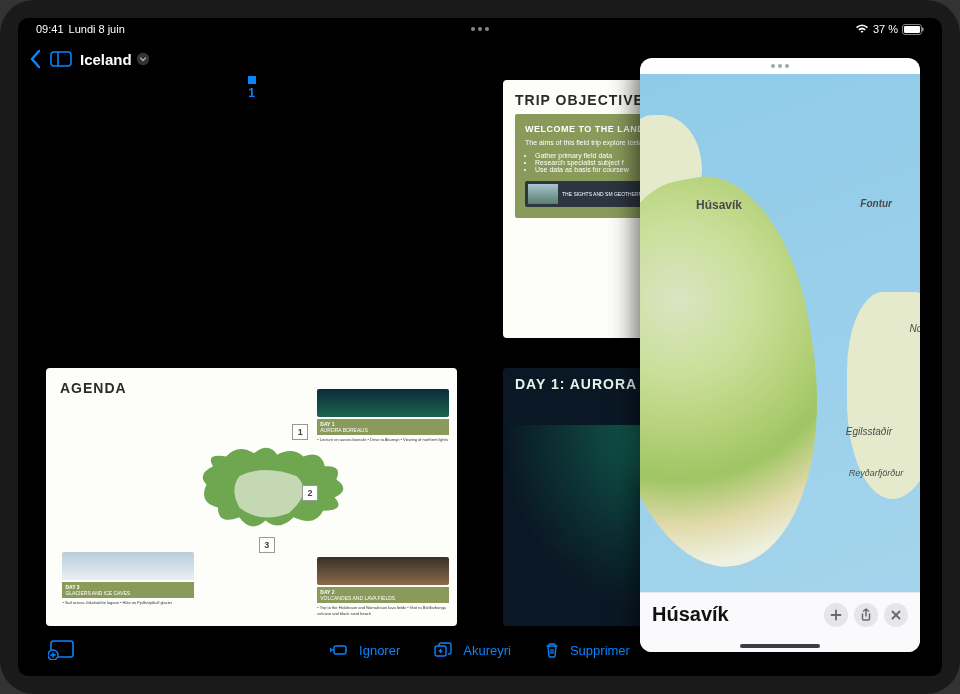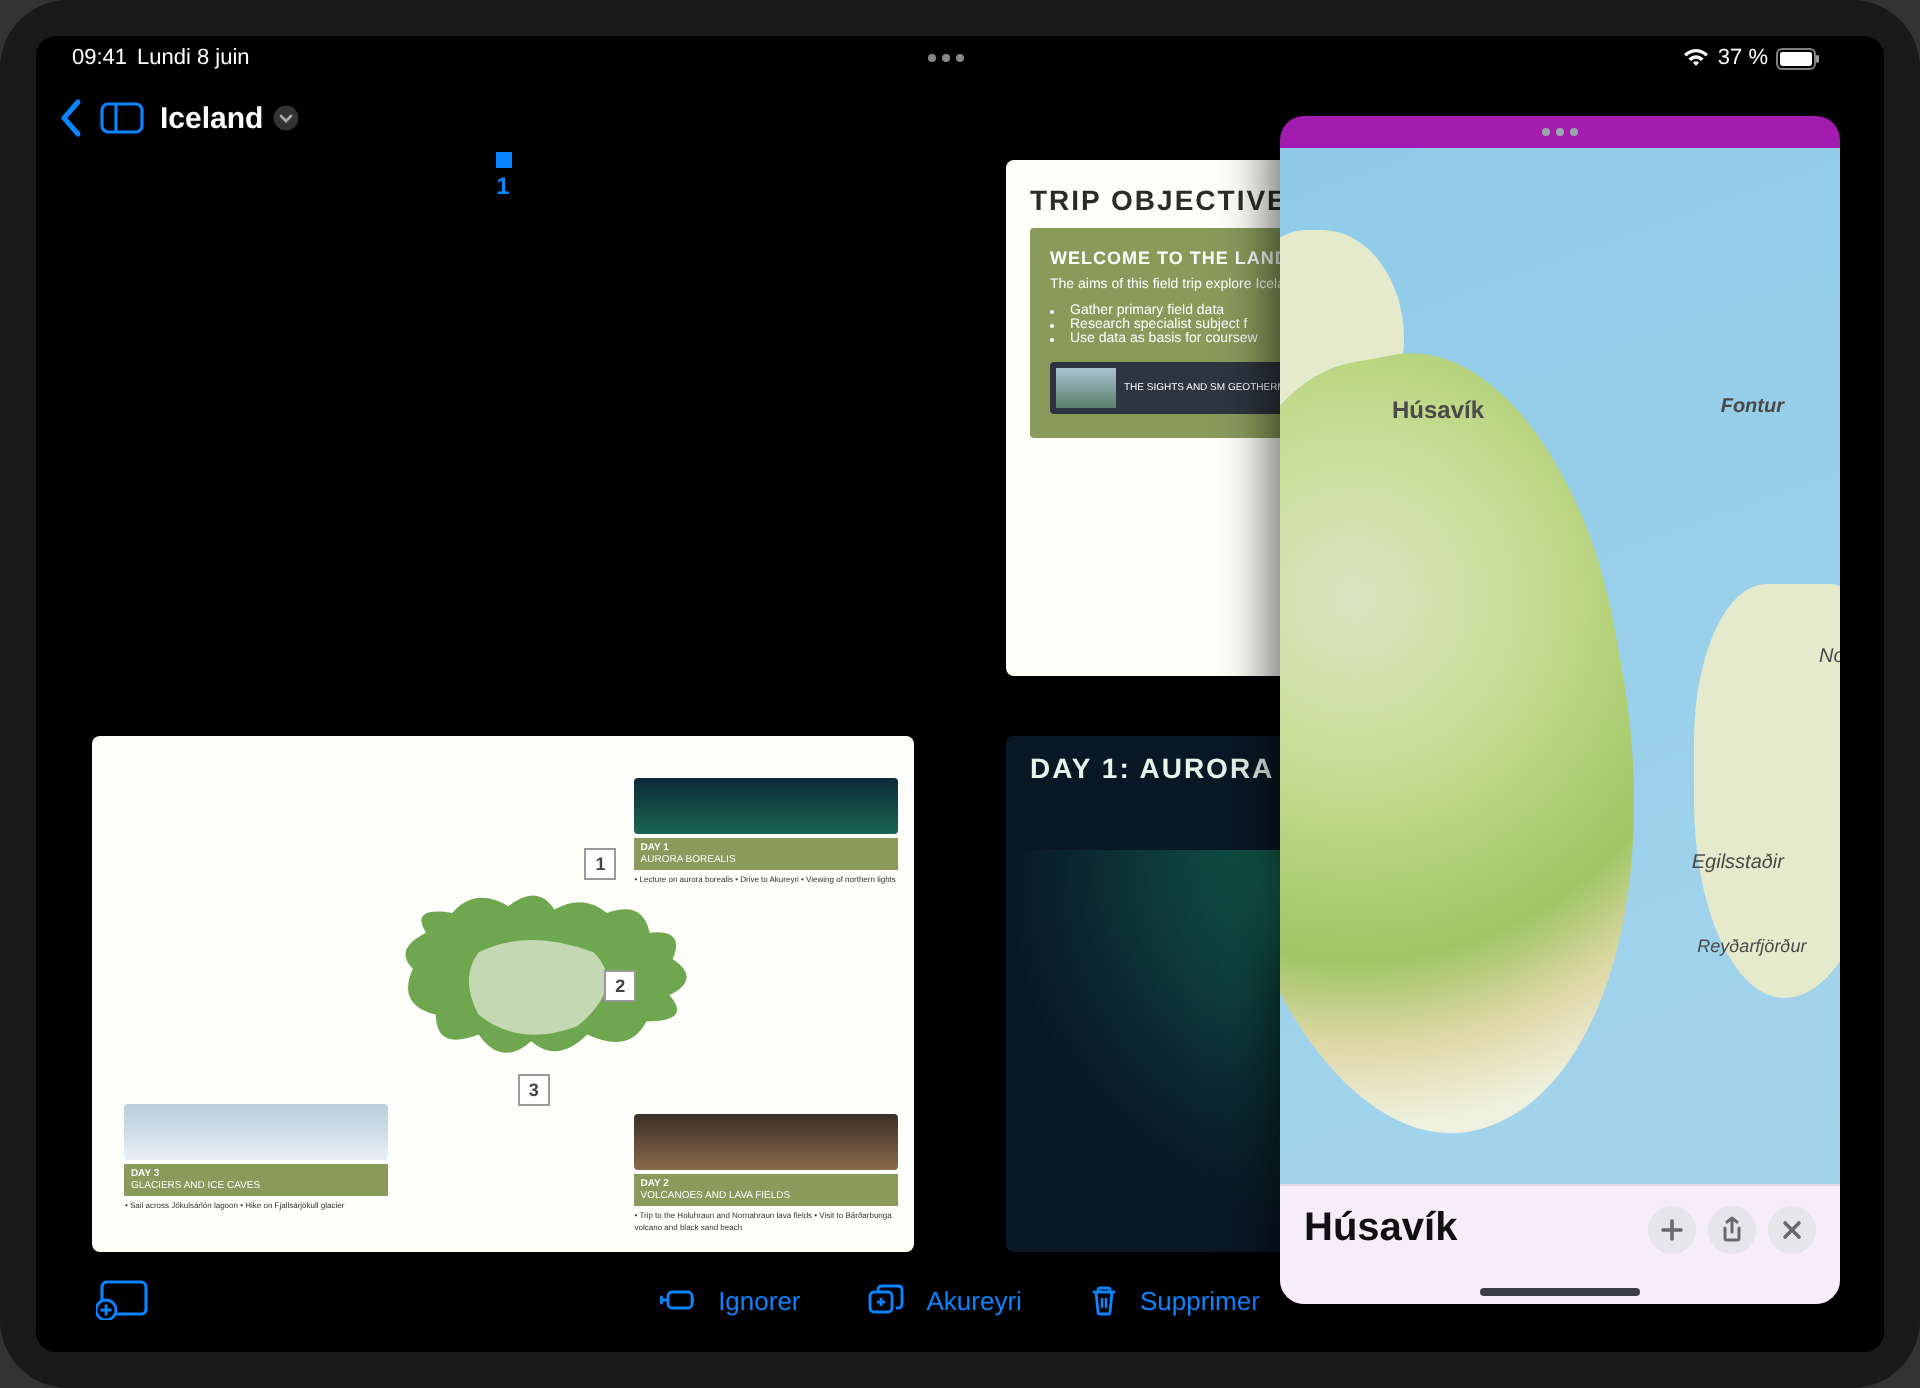--- a/index.html
+++ b/index.html
@@ -1,21 +1,21 @@
 <!DOCTYPE html>
 <html><head>
   <meta charset="utf-8">
   <style>
     * { margin: 0; padding: 0; box-sizing: border-box; }
     body { font-family: -apple-system, "Helvetica Neue", sans-serif; background: #333; width: 960px; height: 694px; overflow: hidden; }
     .ipad-bezel { position: absolute; inset: 0; background: #1a1a1a; border-radius: 34px; padding: 18px; }
     .ipad-screen { position: relative; width: 100%; height: 100%; background: #000; border-radius: 10px; overflow: hidden; }
 
     
-    .status-bar { position: absolute; top: 0; left: 0; right: 14px; height: 22px; display: flex; align-items: center; justify-content: space-between; padding: 0 18px; color: #fff; font-size: 11px; font-weight: 500; }
+    .status-bar { position: absolute; top: 0; left: 0; right: 0; height: 22px; display: flex; align-items: center; justify-content: space-between; padding: 0 18px; color: #fff; font-size: 11px; font-weight: 500; }
     .status-left { display: flex; align-items: center; gap: 5px; }
     .status-center { position: absolute; left: 50%; transform: translateX(-50%); display: flex; gap:3px;}
     .status-center .dot{width:4px;height:4px;border-radius:50%;background:#888;}
     .status-right{display:flex;align-items:center;gap:4px;}
     .wifi-ic, .batt-ic{display:inline-flex;align-items:center;}
 
     
     .kn-header { position: absolute; top: 22px; left: 0; right: 0; height: 38px; display: flex; align-items: center; padding: 0 10px; gap: 8px; }
     .kn-btn{ color:#0a84ff; display:flex; align-items:center; justify-content:center; }
     .kn-title { color:#fff; font-size:15px; font-weight:600; display:flex; align-items:center; gap:4px; }
@@ -64,21 +64,21 @@
     .s4-h{position:absolute;top:8px;left:12px;font-size:14px;font-weight:800;letter-spacing:1px;color:#e8f4ea;}
     .s4 .aurora{position:absolute;inset:22% 0 0 0;background:radial-gradient(ellipse at 50% 10%,rgba(60,255,190,0.6),rgba(20,120,100,0.4) 30%,#0a1825 70%),linear-gradient(to bottom,#0c3530 0%,#0a1825 60%,#020608 100%);}
 
     
     .kn-bottom{position:absolute;left:0;right:0;bottom:10px;height:32px;display:flex;align-items:center;justify-content:center;gap:34px;color:#0a84ff;font-size:13px;font-weight:500;}
     .kn-bottom .tb{display:flex;align-items:center;gap:11px;}
     .tb-ic{display:inline-flex;}
     .kn-add{position:absolute;left:30px;}
 
     
-    .slideover{position:absolute;top:40px;right:22px;width:280px;bottom:24px;background:#a21caf;border-radius:12px;box-shadow:-6px 0 24px rgba(0,0,0,0.55);overflow:hidden;display:flex;flex-direction:column;}
+    .slideover{position:absolute;top:40px;right:22px;width:280px;bottom:24px;background:#ffffff;border-radius:12px;box-shadow:-6px 0 24px rgba(0,0,0,0.55);overflow:hidden;display:flex;flex-direction:column;}
     .so-handle-top{align-self:center;display:flex;gap:3px;padding:6px;}
     .so-handle-top .d{width:4px;height:4px;border-radius:50%;background:#9aa;}
     .so-ctrl{position:absolute;top:30px;right:10px;display:flex;flex-direction:column;gap:0;background:rgba(255,255,255,0.9);border-radius:8px;box-shadow:0 1px 4px rgba(0,0,0,0.2);overflow:hidden;}
     .so-ctrl .cbtn{width:28px;height:28px;display:flex;align-items:center;justify-content:center;border-bottom:1px solid #ddd;}
     .so-ctrl .cbtn:last-child{border-bottom:none;}
     .map-canvas{flex:1;position:relative;background:linear-gradient(160deg,#8fcbe8 0%,#a4d4ec 100%);}
     .landmass{position:absolute;}
     .land1{left:-12%;top:20%;width:75%;height:75%;background:radial-gradient(circle at 40% 30%,#d9e5c2,#cadf9a 25%,#b4d179 45%,#9fc564 60%,#e0d9a8 75%,#eef1e0 88%);border-radius:50% 40% 55% 45%;transform:rotate(-10deg);}
     .land2{right:-8%;top:42%;width:34%;height:40%;background:#e6eacd;border-radius:40% 30% 55% 50%;}
     .land3{left:-6%;top:8%;width:28%;height:20%;background:#e6eacd;border-radius:40% 55% 50% 40%;}
@@ -177,20 +177,21 @@
         </ul>
         <div class="thumb">
               <div class="im"></div>
               <span>THE SIGHTS AND SM
 GEOTHERMAL ACTIVITY</span>
             </div>
       </div>
     </div>
 
     <div class="slide s3">
+      <div class="s3-h">AGENDA</div>
       <div class="map-area">
         <svg class="isl" viewBox="0 0 200 140">
               <path d="M20 60 Q8 48 28 38 Q18 22 44 26 Q58 10 78 22 Q96 8 106 24 Q124 14 138 26 Q160 18 164 38 Q186 36 178 54 Q196 66 176 76 Q190 92 162 92 Q152 112 126 100 Q108 118 92 104 Q74 120 60 100 Q34 110 34 88 Q10 82 20 60 Z" fill="#6fa650"></path>
               <path d="M60 50 Q90 35 130 50 Q150 70 120 95 Q85 108 60 88 Q48 66 60 50 Z" fill="#e8f0dd" opacity="0.7"></path>
             </svg>
         <div class="pin" style="top:16%;right:28%">1</div>
         <div class="pin" style="top:46%;right:22%">2</div>
         <div class="pin" style="bottom:20%;left:42%">3</div>
       </div>
       <div class="dayitem d1">

